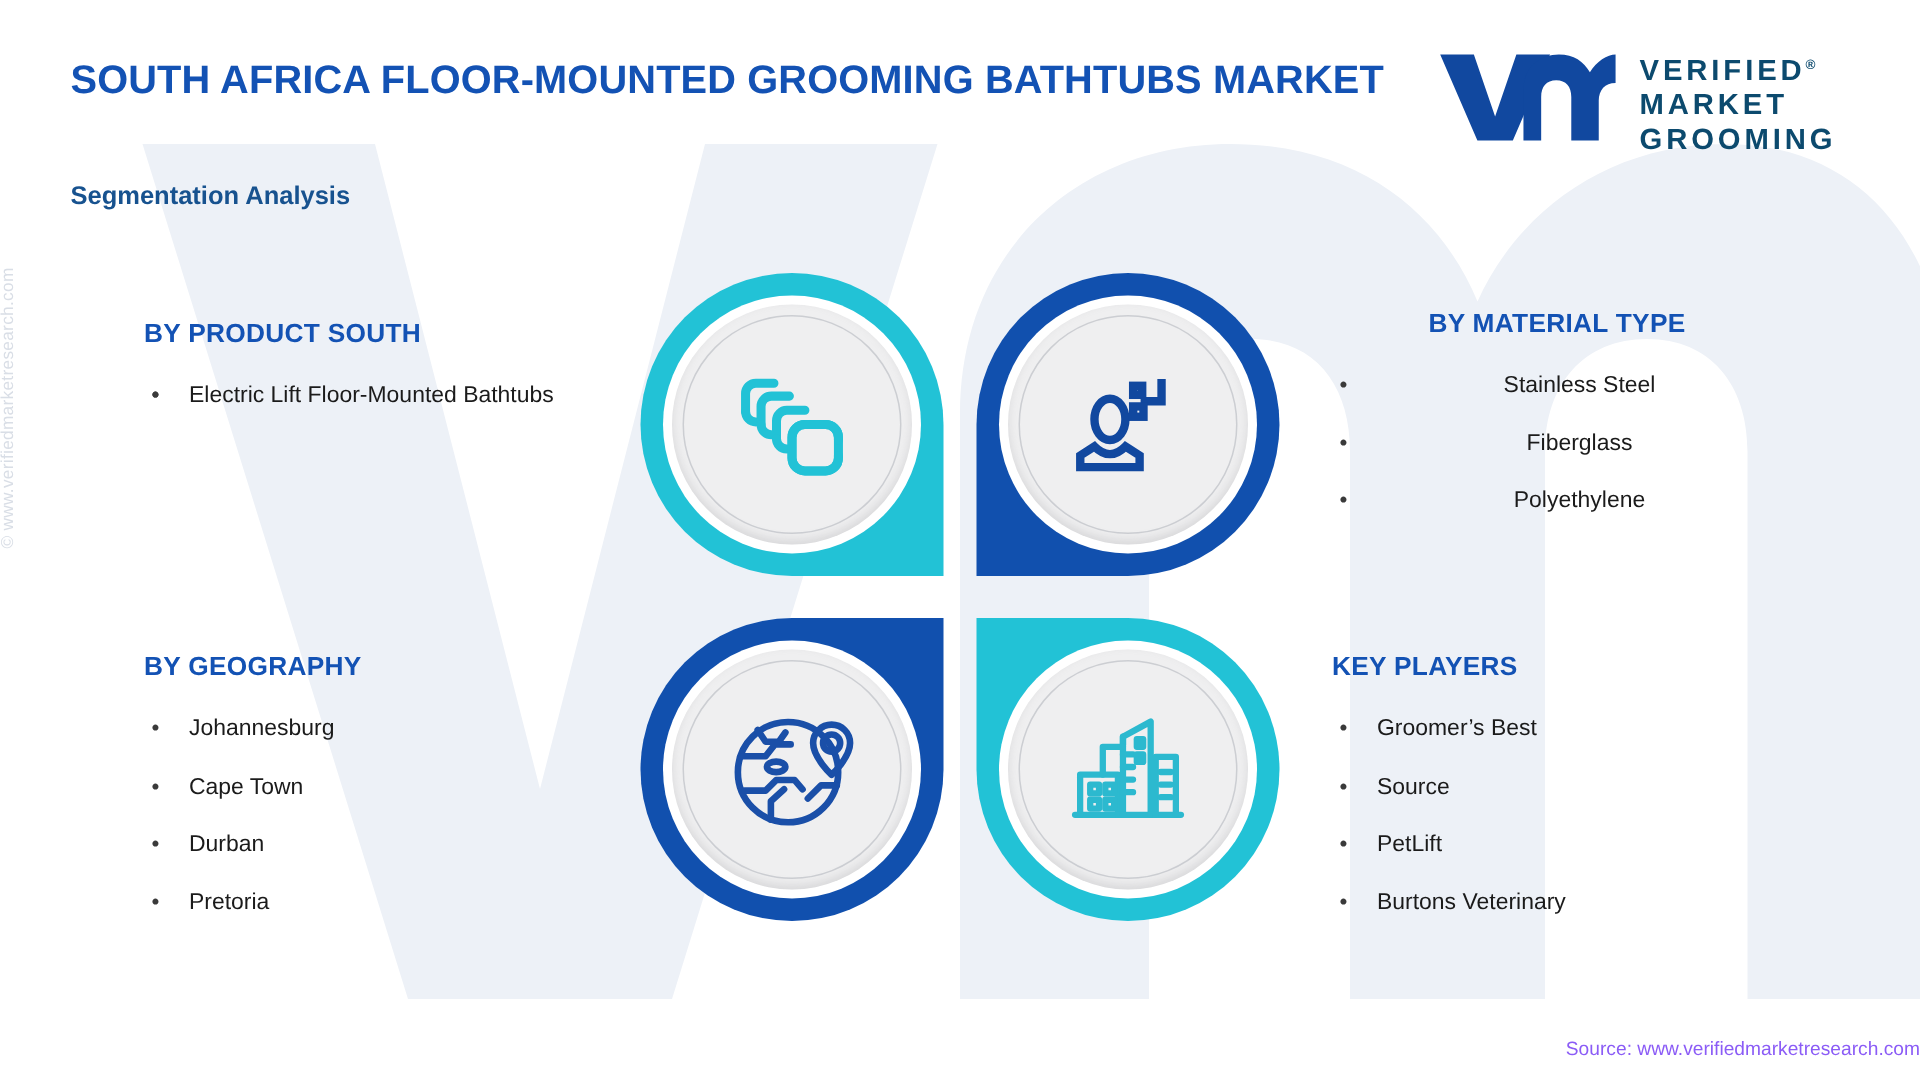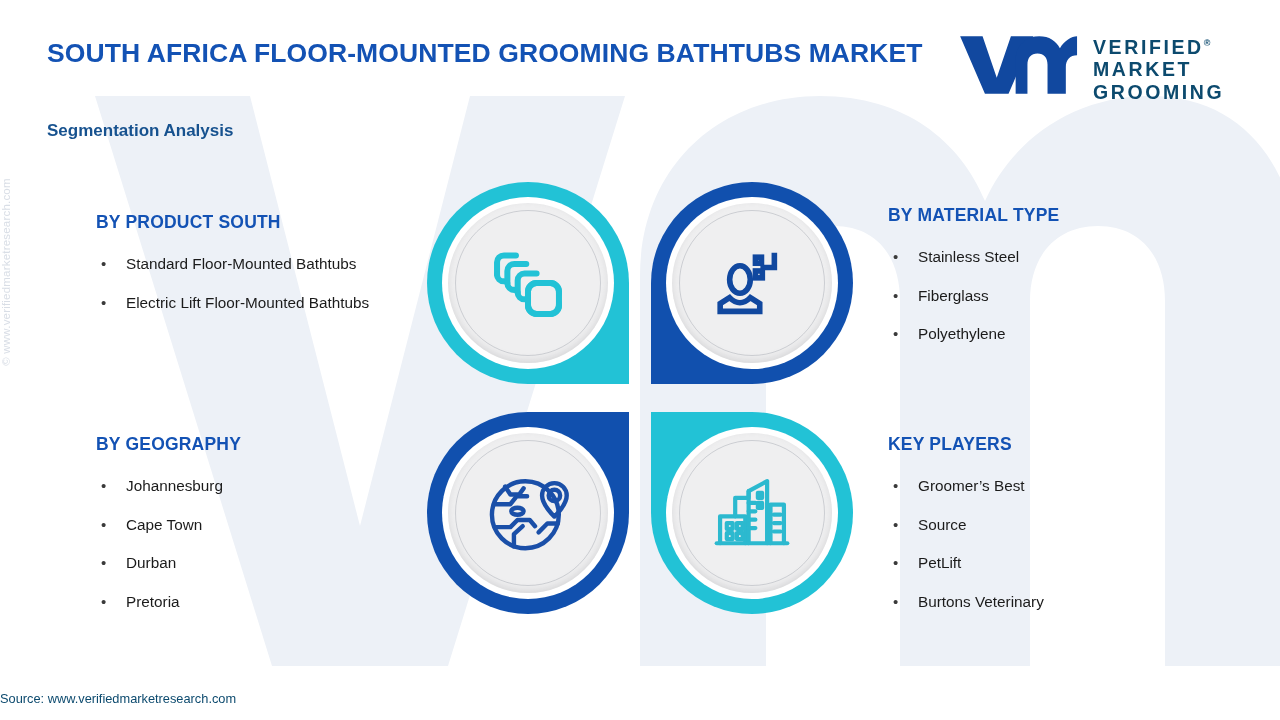--- a/index.html
+++ b/index.html
@@ -46,21 +46,21 @@
   }
   .seg ul{list-style:none;margin:0;padding:0;}
   .seg li{
     position:relative;padding-left:30px;
     font-size:15.3px;color:#1b1b1b;line-height:38.5px;
   }
   .seg li .dot{position:absolute;left:5px;top:0;color:#3a3a3a;font-size:15px;line-height:38.5px;}
 
   #seg-product{left:96px;top:212px;width:300px;}
   #seg-geography{left:96px;top:434px;width:280px;}
-  #seg-material{left:888px;top:205px;width:300px;}
+  #seg-material{left:888px;top:205px;width:300px;text-align:center;}
   #seg-players{left:888px;top:434px;width:320px;}
 
   
   .cluster{position:absolute;left:424px;top:176px;width:432px;height:444px;z-index:2;}
 
   .quad{position:absolute;width:208px;height:214px;}
   .ring{
     position:absolute;inset:0;
     box-sizing:border-box;
   }
@@ -79,22 +79,22 @@
   }
 
   
   #q-tl{left:0;top:0;}
   #q-tr{left:224px;top:0;}
   #q-bl{left:0;top:230px;}
   #q-br{left:224px;top:230px;}
 
   
   .source{
-    position:absolute;left:0;right:0;top:691px;text-align:left;
-    font-size:12.8px;color:#0c4a6e;z-index:3;
+    position:absolute;left:0;right:0;top:691px;text-align:right;
+    font-size:12.8px;color:#8b5cf6;z-index:3;
   }
 </style>
 </head>
 <body>
 
 <div id="stage">
 
   <svg class="wm-logo" viewBox="0 0 1280 570" preserveAspectRatio="none">
     <g fill="#edf1f7">
       <path d="M95 0 L250 0 L360 430 L470 0 L625 0 L448 570 L272 570 Z"></path>
@@ -210,21 +210,21 @@
           </g>
         </svg>
       </div>
     </div>
 
   </div>
 
   <div class="seg" id="seg-product">
     <h3>BY PRODUCT SOUTH</h3>
     <ul>
-      <li><span class="dot">•</span><span>Standard Floor-Mounted Bathtubs</span></li>
+      <li><span class="dot">•</span></li>
       <li><span class="dot">•</span><span>Electric Lift Floor-Mounted Bathtubs</span></li>
     </ul>
   </div>
 
   <div class="seg" id="seg-geography">
     <h3>BY GEOGRAPHY</h3>
     <ul>
       <li><span class="dot">•</span><span>Johannesburg</span></li>
       <li><span class="dot">•</span><span>Cape Town</span></li>
       <li><span class="dot">•</span><span>Durban</span></li>

